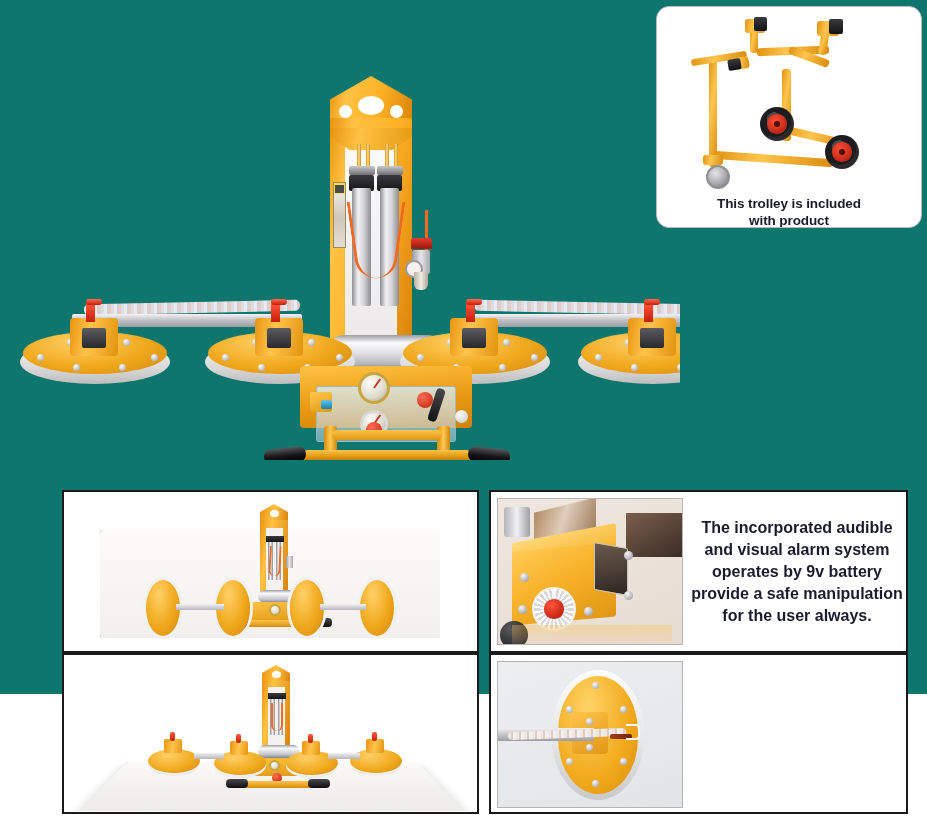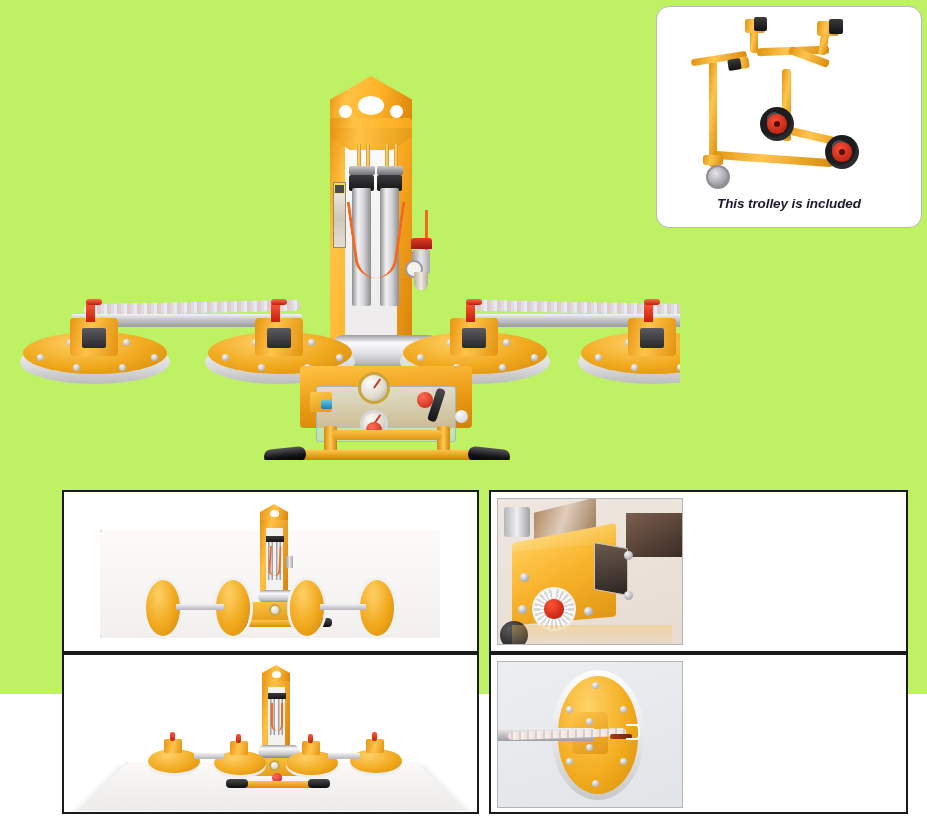--- a/index.html
+++ b/index.html
@@ -4,21 +4,21 @@
 <title>Vacuum Lifter Product Sheet</title>
 <style>
   * { box-sizing: border-box; }
   html, body {
     margin: 0; padding: 0;
     width: 927px; height: 825px;
     background: #ffffff;
     font-family: "Liberation Sans", sans-serif;
     overflow: hidden;
   }
-  .page { position: relative; width: 927px; height: 694px; background:#bef264;font-style:italic; }
+  .page { position: relative; width: 927px; height: 694px; background:#0f766e; }
 
   
   .stage { position: relative; overflow: hidden; }
 
   
   #hero-figure {
     position: absolute; left: 0; top: 70px; width: 680px; height: 390px;
   }
 
   
@@ -522,20 +522,21 @@
       <div class="tbar" style="left:56px; top:148px; width:120px; height:8px; transform:rotate(4deg);"></div>
       <div class="tbar" style="left:124px; top:126px; width:72px; height:8px; transform:rotate(13deg);"></div>
 
       <div class="twheel" style="left:103px; top:100px; width:34px; height:34px;"></div>
       <div class="twheel" style="left:168px; top:128px; width:34px; height:34px;"></div>
       <div class="tcaster" style="left:49px; top:158px;"></div>
       <div class="tbar" style="left:46px; top:148px; width:20px; height:10px;"></div>
     </div>
     <div id="trolley-caption">
       <div>This trolley is included</div>
+      <div>with product</div>
     </div>
   </div>
 
   <div id="panel-left-top" class="panel">
     <div class="photo-frame" style="left:0; top:0; width:413px; height:158px; border:none; background:#fff;">
       <div class="slab-v" style="left:36px; top:38px; width:340px; height:108px;"></div>
 
       <div style="position:absolute; left:150px; top:10px; width:120px; height:145px;">
         <div style="position:absolute; left:46px; top:2px; width:28px; height:18px;
                     background:linear-gradient(100deg,#e8920f,#ffc244,#d98309);
@@ -683,20 +684,21 @@
       <div class="alarm-buzzer"></div>
       <div class="alarm-screw" style="left:22px; top:74px;"></div>
       <div class="alarm-screw" style="left:20px; top:106px;"></div>
       <div class="alarm-screw" style="left:86px; top:108px;"></div>
       <div class="alarm-screw" style="left:126px; top:52px;"></div>
       <div class="alarm-screw" style="left:126px; top:92px;"></div>
       <div class="alarm-knob"></div>
       <div style="position:absolute; left:14px; top:126px; width:160px; height:22px;
                   background:linear-gradient(180deg,rgba(255,190,70,.35),rgba(220,200,190,.15));"></div>
     </div>
+    <div id="alarm-caption" class="caption-text">The incorporated audible and visual alarm system operates by 9v battery provide a safe manipulation for the user always.</div>
   </div>
 
   <div id="panel-right-bottom" class="panel">
     <div class="photo-frame" style="left:6px; top:6px; width:186px; height:147px;">
       <div style="position:absolute; inset:0; background:linear-gradient(160deg,#eceef0,#e2e5e8);"></div>
       <div class="cup-oval" style="left:54px; top:8px; width:92px; height:130px;"></div>
       <div class="cup-face" style="left:60px; top:14px; width:80px; height:118px;">
         <div class="bolt" style="left:34px; top:6px;"></div>
         <div class="bolt" style="left:8px; top:30px;"></div>
         <div class="bolt" style="left:62px; top:30px;"></div>

